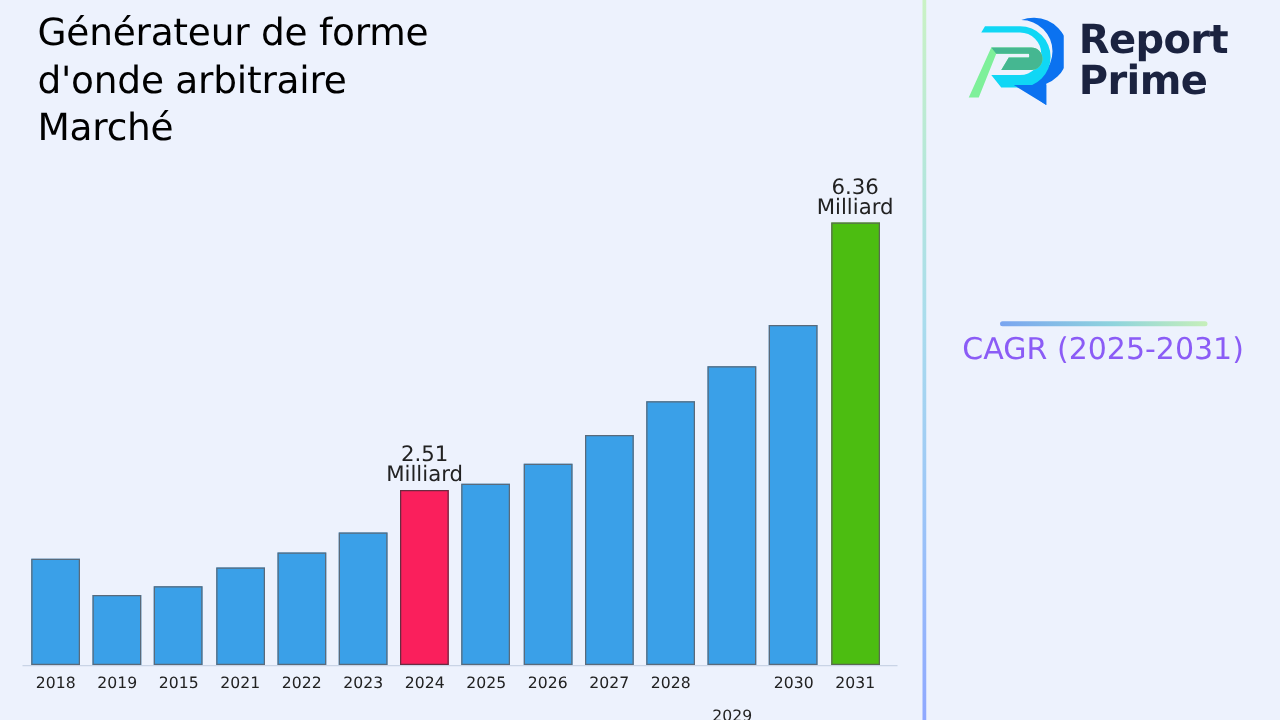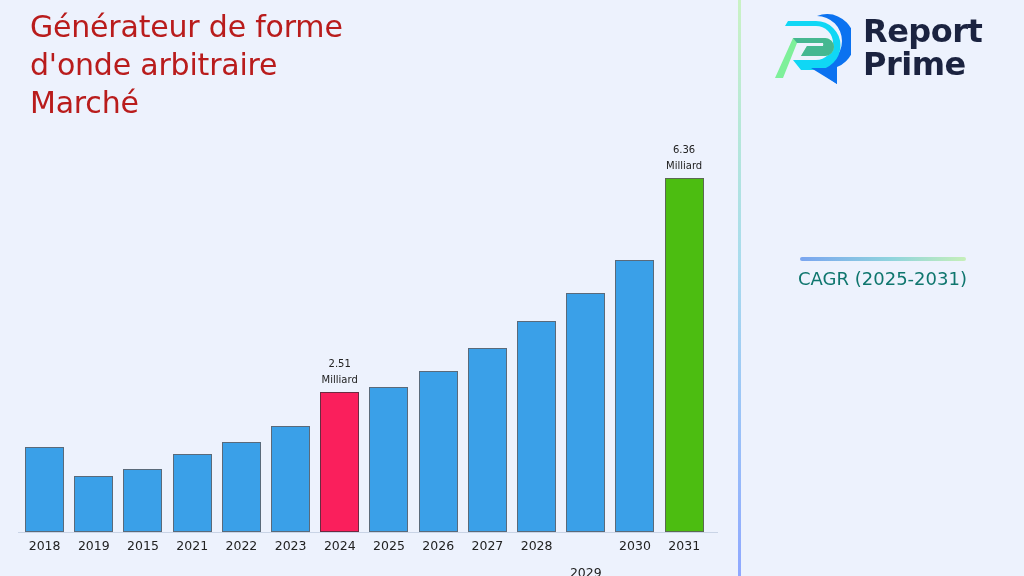--- a/index.html
+++ b/index.html
@@ -32,21 +32,21 @@
     height: 576px;
   }
 
   #chart-title {
     position: absolute;
     left: 30px;
     top: 8px;
     width: 420px;
     font-size: 30px;
     line-height: 38px;
-    color: #b91c1c;
+    color: #000000;
     font-weight: 400;
     white-space: pre-line;
     letter-spacing: -0.2px;
   }
 
   
   #plot-area {
     position: absolute;
     left: 0;
     top: 0;
@@ -86,21 +86,21 @@
   .bar.highlight-green {
     background: #4cbd11;
     border-color: #5a6a52;
   }
 
   .bar-label {
     position: absolute;
     left: -8px;
     width: 65px;
     text-align: center;
-    font-size: 10px;
+    font-size: 17px;
     line-height: 16px;
     color: #222222;
     white-space: pre-line;
   }
 
   .x-tick {
     position: absolute;
     top: 538px;
     width: 49.2px;
     text-align: center;
@@ -169,23 +169,23 @@
 
   #cagr-rule {
     width: 166px;
     height: 4px;
     margin: 5px auto 6px auto;
     background: linear-gradient(to right, #7aa5f0 0%, #8fd4dd 55%, #c6efb9 100%);
     border-radius: 2px;
   }
 
   #cagr-caption {
-    font-size: 18px;
+    font-size: 24px;
     line-height: 24px;
-    color: #0f766e;
+    color: #8b5cf6;
   }
 </style>
 </head>
 <body>
 
 <div id="root">
 
   <div id="left-panel">
 
     <div id="chart-title">Générateur de forme

